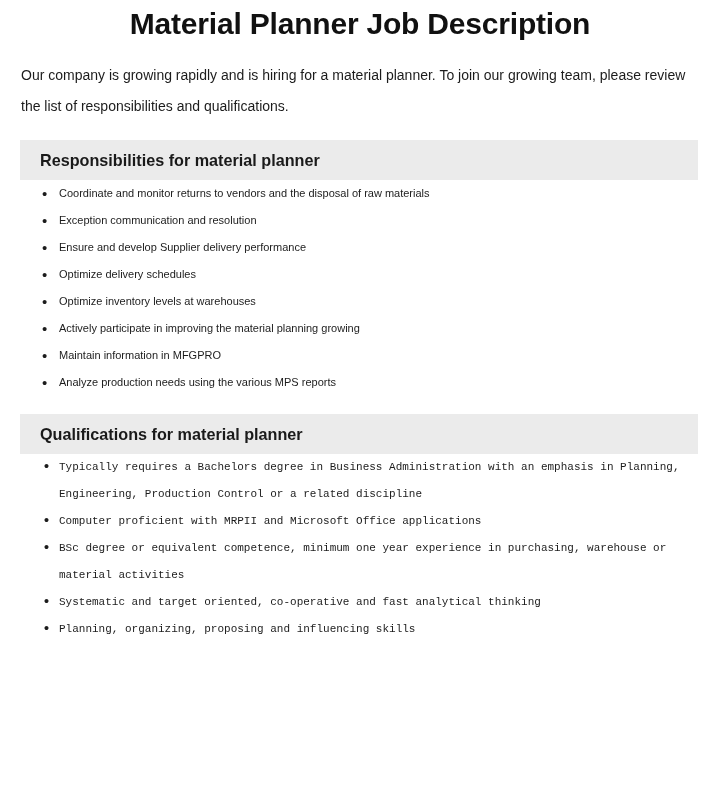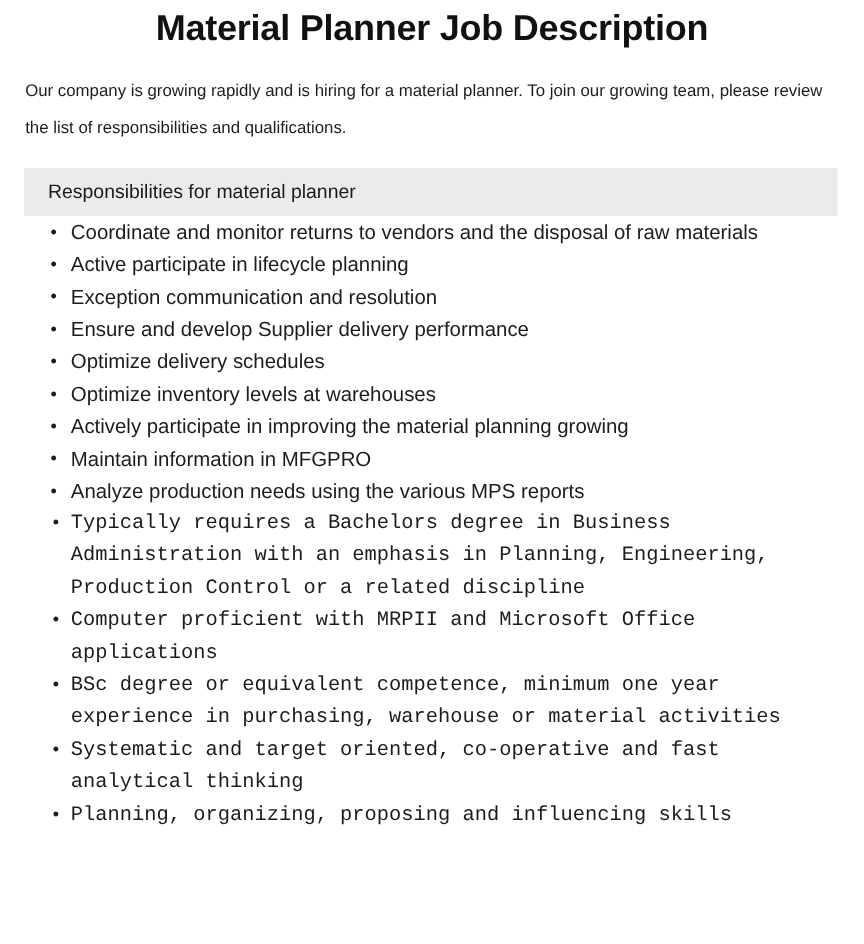--- a/index.html
+++ b/index.html
@@ -52,39 +52,39 @@
 
   .section-header {
     margin: 0;
     background: #ebebeb;
     height: 40px;
     line-height: 40px;
     margin-left: 20px;
     margin-right: 22px;
     padding: 0 0 0 20px;
     font-size: 16.2px;
-    font-weight: normal;
+    font-weight: bold;
     color: #1a1a1a;
     box-sizing: border-box;
   }
 
   .resp-header-wrap { margin-top: 18px; }
   .qual-header-wrap { margin-top: 18px; }
 
   ul.bullet-list {
     list-style: none;
     margin: 0;
     padding: 0;
   }
 
   ul.bullet-list li {
     position: relative;
     padding-left: 59px;
     padding-right: 24px;
-    font-size: 17px;
+    font-size: 11px;
     line-height: 27px;
     color: #1c1c1c;
   }
 
   ul.bullet-list li::before {
     content: "\2022";
     position: absolute;
     left: 42px;
     top: 0;
     font-size: 15px;
@@ -105,32 +105,34 @@
   <h1 class="doc-title">Material Planner Job Description</h1>
 
   <p class="intro">Our company is growing rapidly and is hiring for a material planner. To join our growing team, please review the list of responsibilities and qualifications.</p>
 
   <section class="section">
     <div class="resp-header-wrap">
       <div class="section-header">Responsibilities for material planner</div>
     </div>
     <ul class="bullet-list resp-list">
       <li>Coordinate and monitor returns to vendors and the disposal of raw materials</li>
-      <li>Active participate in lifecycle planning</li>
       <li>Exception communication and resolution</li>
       <li>Ensure and develop Supplier delivery performance</li>
       <li>Optimize delivery schedules</li>
       <li>Optimize inventory levels at warehouses</li>
       <li>Actively participate in improving the material planning growing</li>
       <li>Maintain information in MFGPRO</li>
       <li>Analyze production needs using the various MPS reports</li>
     </ul>
   </section>
 
   <section class="section">
+    <div class="qual-header-wrap">
+      <div class="section-header">Qualifications for material planner</div>
+    </div>
     <ul class="bullet-list qual-list">
       <li>Typically requires a Bachelors degree in Business Administration with an emphasis in Planning, Engineering, Production Control or a related discipline</li>
       <li>Computer proficient with MRPII and Microsoft Office applications</li>
       <li>BSc degree or equivalent competence, minimum one year experience in purchasing, warehouse or material activities</li>
       <li>Systematic and target oriented, co-operative and fast analytical thinking</li>
       <li>Planning, organizing, proposing and influencing skills</li>
     </ul>
   </section>
 
 </div>

